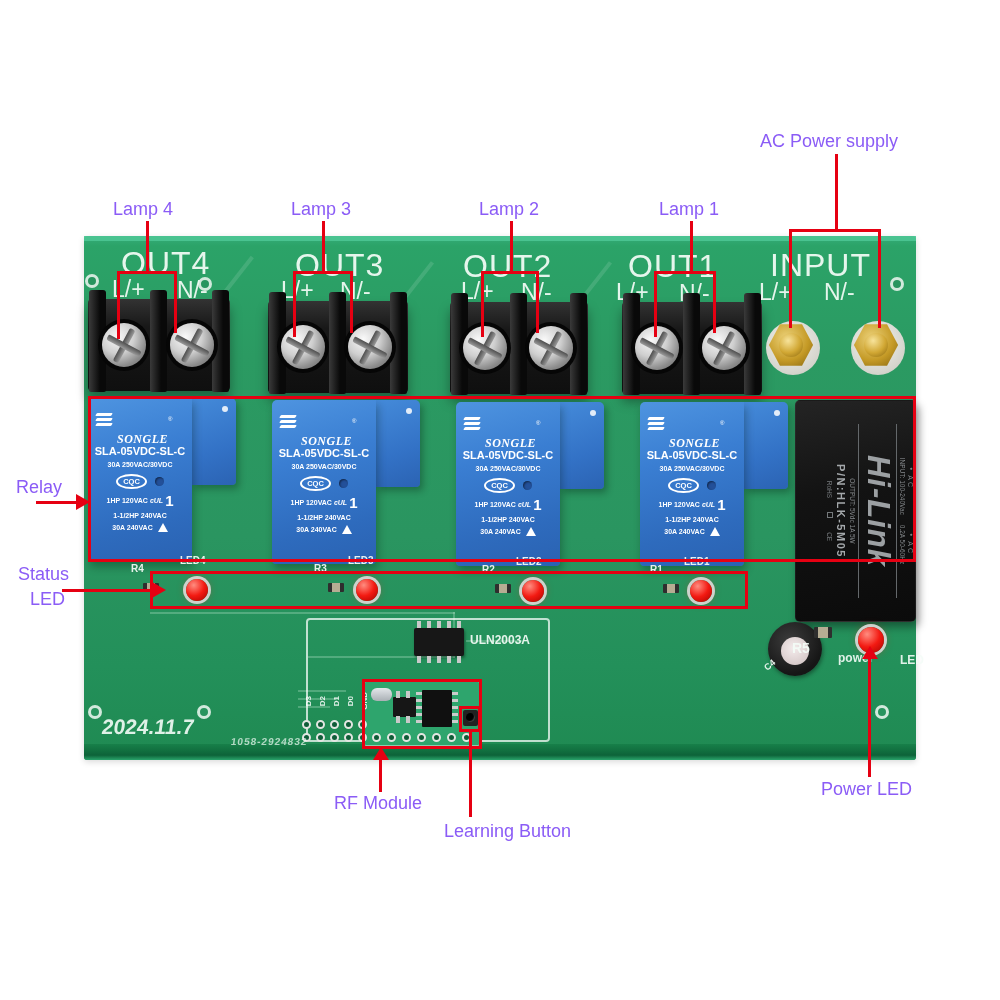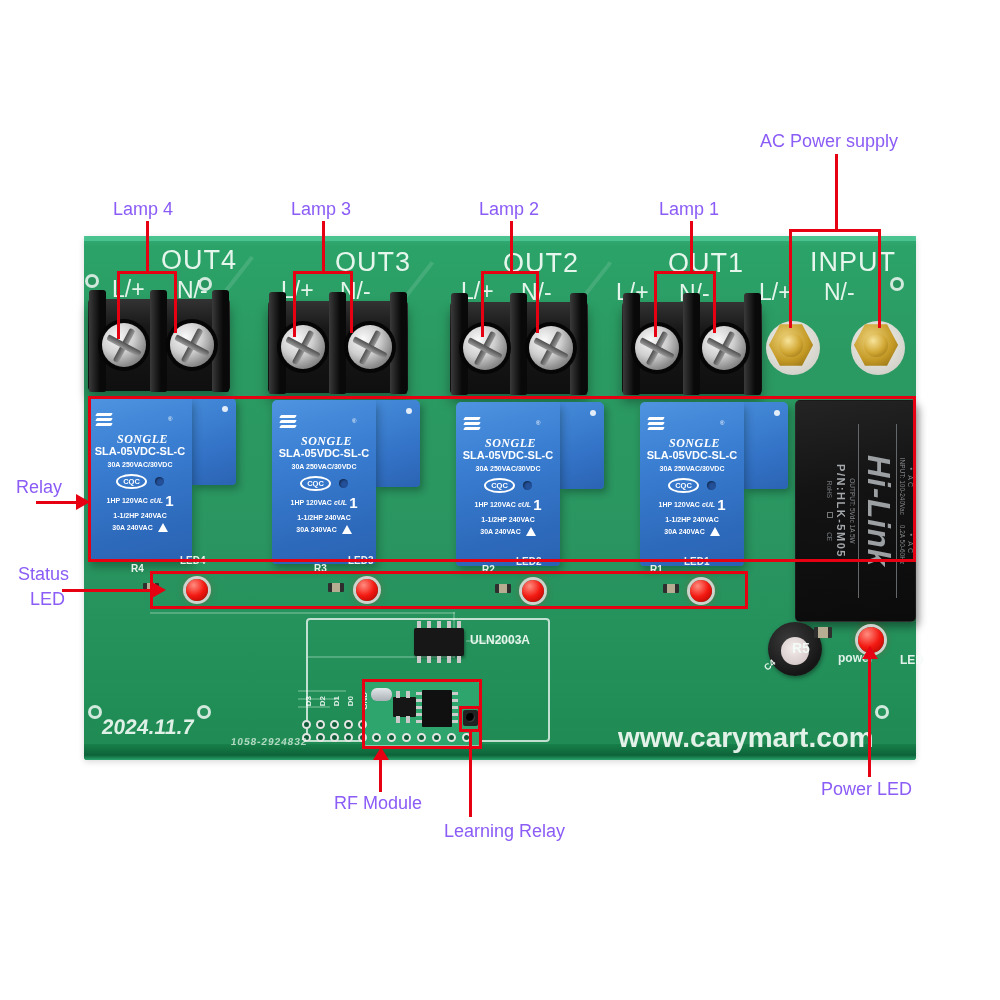--- a/index.html
+++ b/index.html
@@ -13,21 +13,21 @@
          border-radius:3px;box-shadow:0 2px 6px rgba(0,0,0,.15);}
   .board-top{position:absolute;left:84px;top:236px;width:832px;height:5px;background:#4cc593;opacity:.9;}
   .board-edge{position:absolute;left:84px;top:744px;width:832px;height:16px;
          background:linear-gradient(180deg,#178049 0%,#0d6339 70%,#2aa36b 100%);border-radius:0 0 3px 3px;}
   .hole{position:absolute;width:14px;height:14px;border-radius:50%;border:3px solid rgba(240,248,242,.85);background:#27945e;}
   .trace{position:absolute;background:rgba(205,240,218,.28);}
   .diag{position:absolute;background:rgba(255,255,255,.12);}
 
   
   .silk{position:absolute;color:rgba(243,252,246,.93);font-weight:bold;white-space:nowrap;}
-  .silk-big{font-size:27px;letter-spacing:1px;font-weight:normal;margin-left:40px;}
+  .silk-big{font-size:32px;letter-spacing:1px;font-weight:normal;}
   .silk-med{font-size:23px;font-weight:normal;}
   .silk-sm{font-size:10px;}
 
   
   .tblock{position:absolute;height:92px;background:linear-gradient(180deg,#333 0%,#181818 30%,#0f0f0f 100%);
           border-radius:4px;box-shadow:0 8px 12px rgba(0,0,0,.35);}
   .fin{position:absolute;top:-9px;bottom:-1px;width:17px;border-radius:3px 3px 2px 2px;
        background:linear-gradient(90deg,#3a3a3a,#090909 65%);}
   .screw{position:absolute;width:44px;height:44px;border-radius:50%;top:24px;
          background:radial-gradient(circle at 35% 32%,#fafafa,#cfcfcf 40%,#8d8d8d 70%,#5c5c5c 100%);
@@ -431,21 +431,20 @@
   <div class="cap">
       <i></i>
     </div>
   <span class="silk" style="left:764px;top:660px;font-size:9px;transform:rotate(-40deg)">C4</span>
   <div class="chip-r" style="left:814px;top:627px;width:18px;height:11px"></div>
   <span class="silk" style="left:792px;top:640px;font-size:14px">R5</span>
   <div class="led" style="left:858px;top:627px;width:26px;height:26px"></div>
   <span class="pwr-silk" style="position:absolute;left:826px;top:651px">power</span>
   <span class="pwr-silk" style="position:absolute;left:888px;top:653px">LED</span>
 
-  <span class="silk site" style="left:618px;top:722px">www.carymart.com</span>
   <span class="silk date" style="left:102px;top:715px">2024.11.7</span>
   <span class="silk code" style="left:231px;top:736px">1058-2924832</span>
 
   <div class="rrect" style="left:88px;top:396px;width:828px;height:166px"></div>
   <div class="rrect" style="left:150px;top:571px;width:598px;height:38px"></div>
   <div class="rrect" style="left:362px;top:679px;width:120px;height:70px"></div>
   <div class="rrect" style="left:459px;top:706px;width:22px;height:26px"></div>
 
   <span class="ann" style="left:760px;top:131px">AC Power supply</span>
   <div class="rline" style="left:835px;top:154px;width:3px;height:78px"></div>
@@ -483,20 +482,20 @@
 
   <span class="ann" style="left:18px;top:564px">Status</span>
   <span class="ann" style="left:30px;top:589px">LED</span>
   <div class="rline" style="left:62px;top:589px;width:92px;height:3px"></div>
   <div class="ah-right" style="left:152px;top:582px"></div>
 
   <span class="ann" style="left:334px;top:793px">RF Module</span>
   <div class="ah-up" style="left:373px;top:747px"></div>
   <div class="rline" style="left:379px;top:758px;width:3px;height:34px"></div>
 
-  <span class="ann" style="left:444px;top:821px">Learning Relay</span>
+  <span class="ann" style="left:444px;top:821px">Learning Button</span>
   <div class="rline" style="left:469px;top:731px;width:3px;height:86px"></div>
 
   <span class="ann" style="left:821px;top:779px">Power LED</span>
   <div class="ah-up" style="left:862px;top:646px"></div>
   <div class="rline" style="left:868px;top:657px;width:3px;height:120px"></div>
 
 </div>
 
 </body></html>

